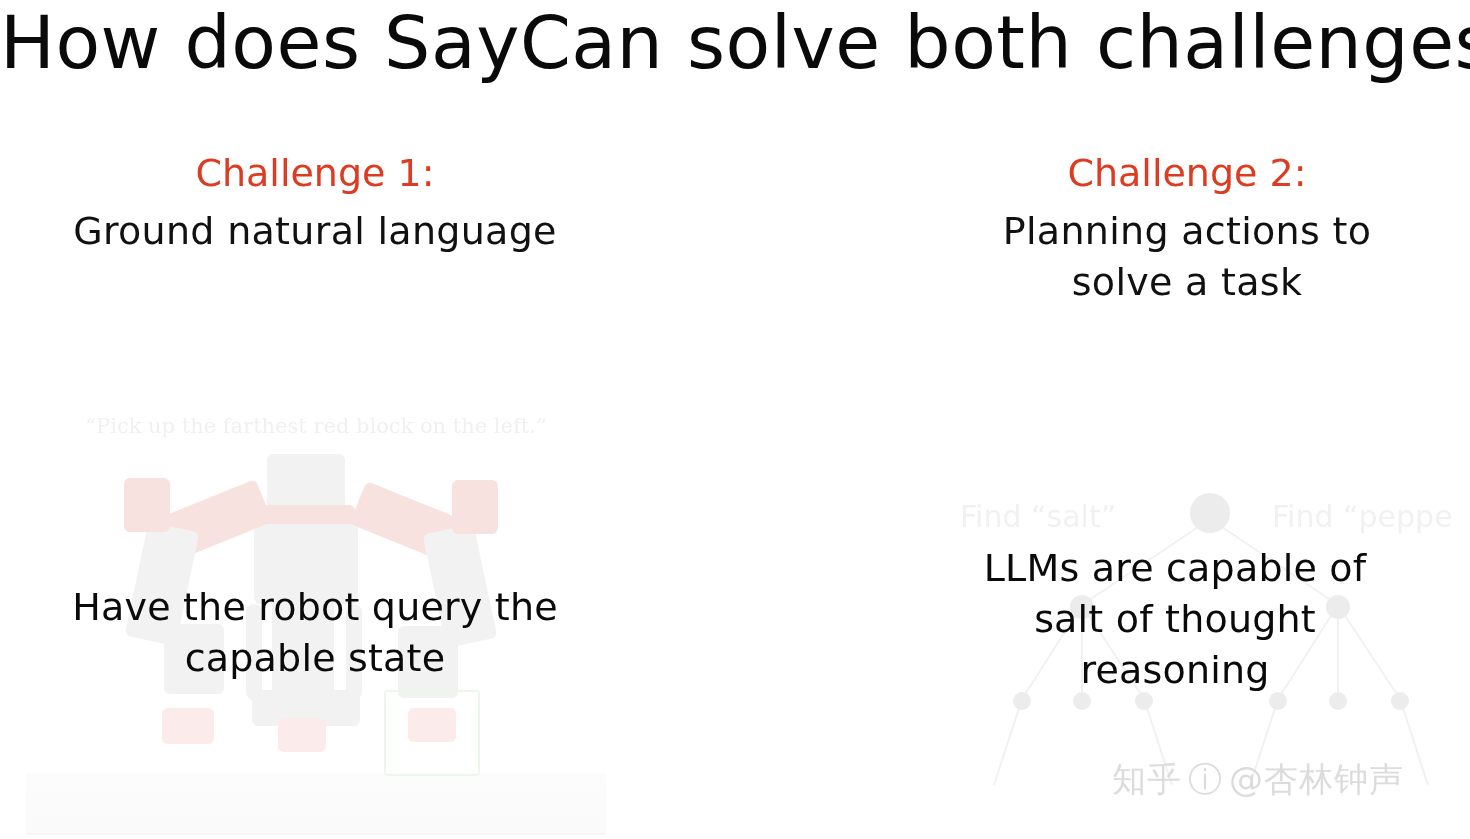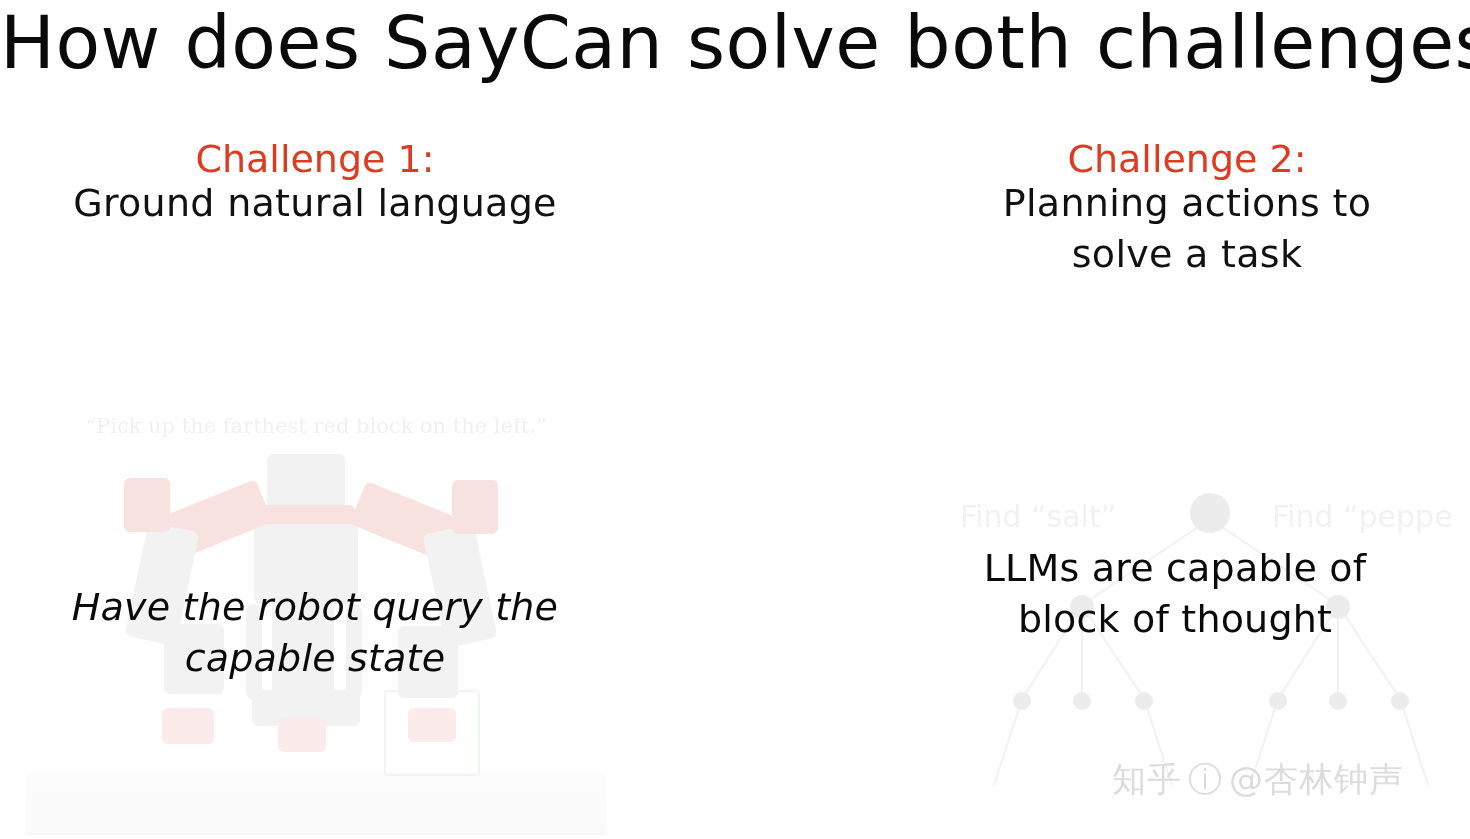--- a/index.html
+++ b/index.html
@@ -48,21 +48,21 @@
   }
   .col-left  { left: 0px; }
   .col-right { left: 892px; width: 590px; }
 
   .challenge-heading {
     text-align: center;
     font-size: 38px;
     font-weight: 400;
     color: #DD3C22;
     line-height: 1.0;
-    margin: 0;
+    margin: 14px;
     padding: 0;
   }
   .col-left .challenge-heading  { padding-left: 0px; }
 
   .challenge-sub {
     text-align: center;
     font-size: 38px;
     font-weight: 400;
     color: #111111;
     line-height: 1.33;
@@ -130,21 +130,21 @@
   
   .body-blurb {
     position: absolute;
     width: 630px;
     text-align: center;
     font-size: 38px;
     line-height: 1.34;
     color: #0a0a0a;
     letter-spacing: 0.2px;
   }
-  .blurb-left  { left: 0px;   top: 582px; font-style: italic; }
+  .blurb-left  { left: 0px;   top: 582px; }
   .blurb-right { left: 880px; top: 543px; width: 590px; }
 
   
   .watermark {
     position: absolute;
     left: 1112px;
     top: 757px;
     font-size: 34px;
     color: #dcdcdc;
     white-space: nowrap;
@@ -246,20 +246,21 @@
           <circle cx="468" cy="216" r="9"></circle>
         </g>
       </svg>
       <div class="tree-label salt">Find “salt”</div>
       <div class="tree-label pepper">Find “peppe</div>
     </div>
   </div>
 
   <div class="body-blurb blurb-right">
     <div>LLMs are capable of</div>
-    <div>block of thought</div>
+    <div>salt of thought</div>
+    <div>reasoning</div>
   </div>
 
   <div class="watermark">
     <span>知乎</span><span class="wm-logo">ⓘ</span><span>@杏林钟声</span>
   </div>
 
 </div>
 
 </body></html>

